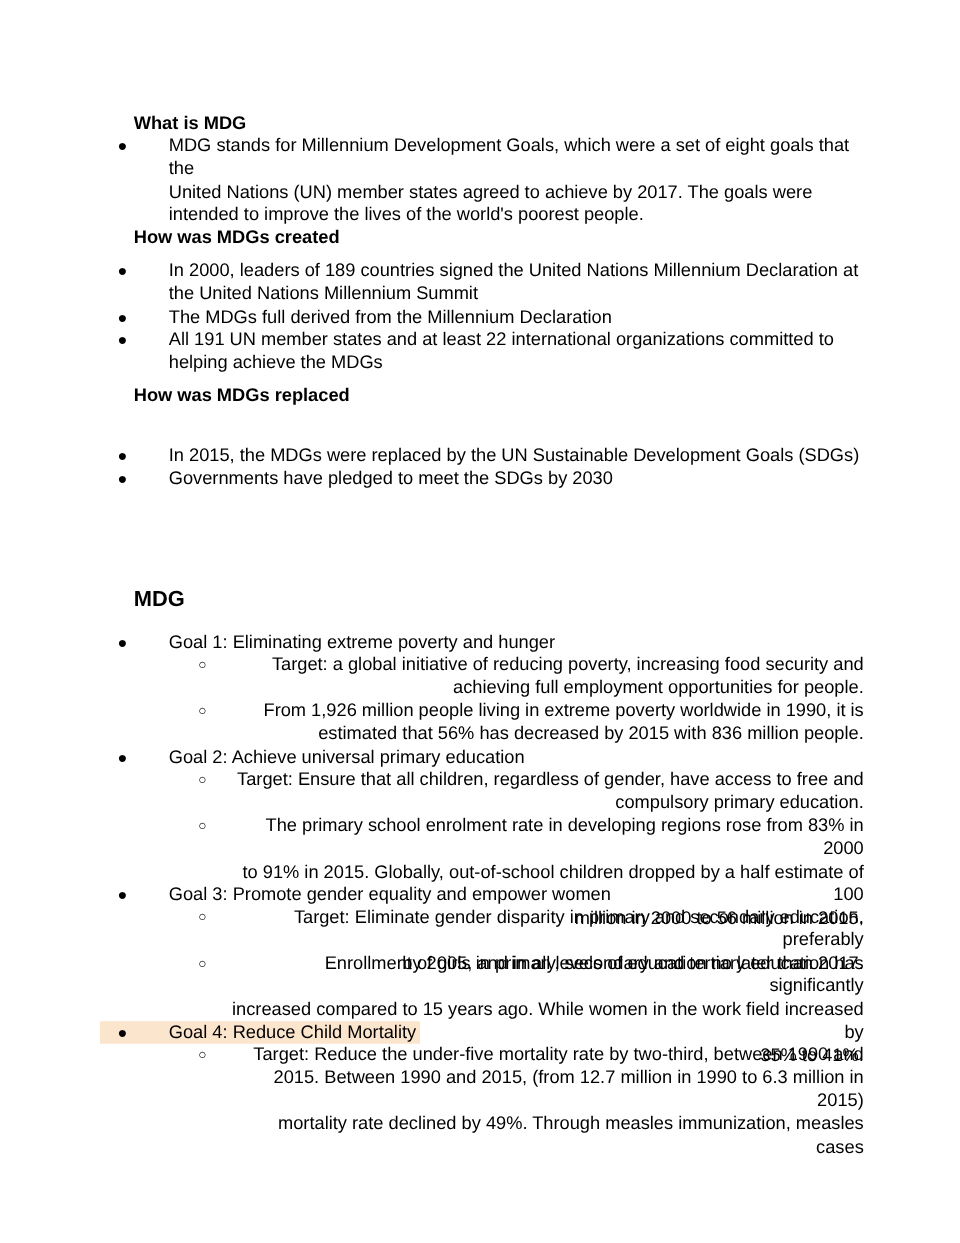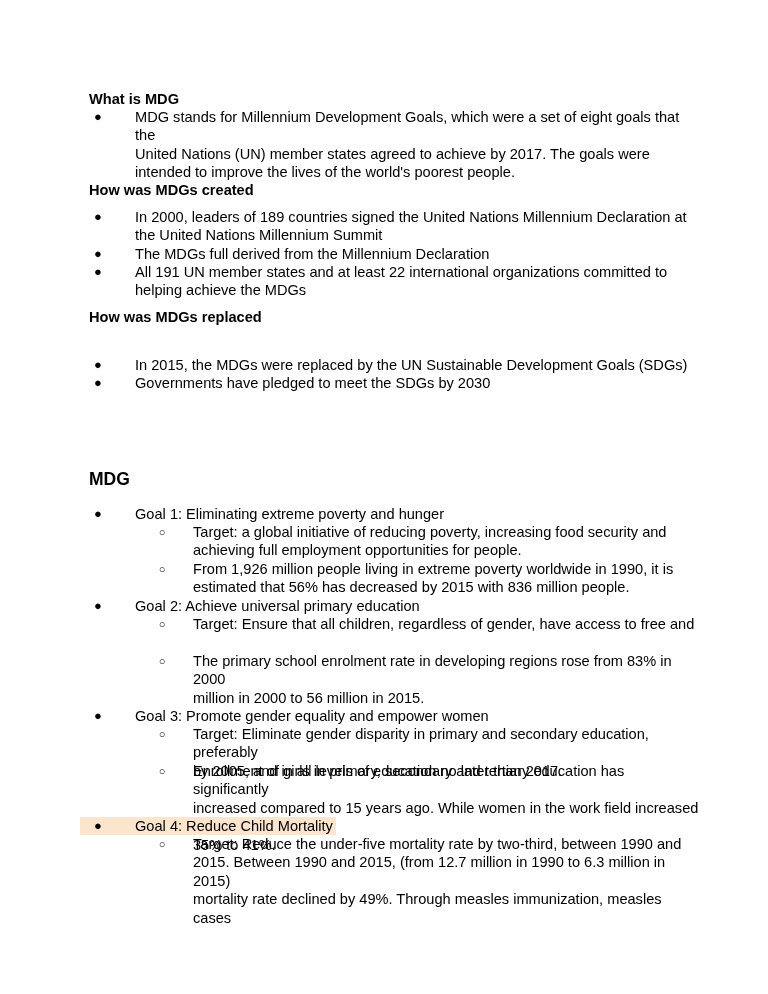--- a/index.html
+++ b/index.html
@@ -19,20 +19,21 @@
     }
     .page {
       position: absolute;
       left: 0;
       top: 0;
       width: 768px;
       height: 994px;
     }
     .abs {
       position: absolute;
+      margin-left: 18px;
     }
     .heading-sm {
       font-weight: bold;
       font-size: 14.6px;
       left: 89px;
       white-space: nowrap;
     }
     .heading-lg {
       font-weight: bold;
       font-size: 17.5px;
@@ -59,22 +60,23 @@
     }
     .li.l2 {
       left: 89px;
     }
     .li.l2 .bullet {
       left: 66px;
       width: 14px;
       font-size: 11px;
     }
     .li.l2 .text {
-      left: 104px;
+      left: 92px;
       width: 510px;
+      text-align: right;
     }
     .bold { font-weight: normal; }
     .hl {
       position: absolute;
       left: 80px;
       width: 256px;
       height: 18px;
     }
   </style>
 </head>
@@ -153,26 +155,28 @@
   </div>
 
   <div class="li" style="top:597px;">
     <span class="bullet">●</span>
     <div class="text bold">Goal 2: Achieve universal primary education</div>
   </div>
   <div class="li l2" style="top:615px;">
     <span class="bullet">○</span>
     <div class="text">
       <div>Target: Ensure that all children, regardless of gender, have access to free and</div>
+      <div>compulsory primary education.</div>
     </div>
   </div>
   <div class="li l2" style="top:652px;">
     <span class="bullet">○</span>
     <div class="text">
       <div>The primary school enrolment rate in developing regions rose from 83% in 2000</div>
+      <div>to 91% in 2015. Globally, out-of-school children dropped by a half estimate of 100</div>
       <div>million in 2000 to 56 million in 2015.</div>
     </div>
   </div>
 
   <div class="li" style="top:707px;">
     <span class="bullet">●</span>
     <div class="text bold">Goal 3: Promote gender equality and empower women</div>
   </div>
   <div class="li l2" style="top:725px;">
     <span class="bullet">○</span>

